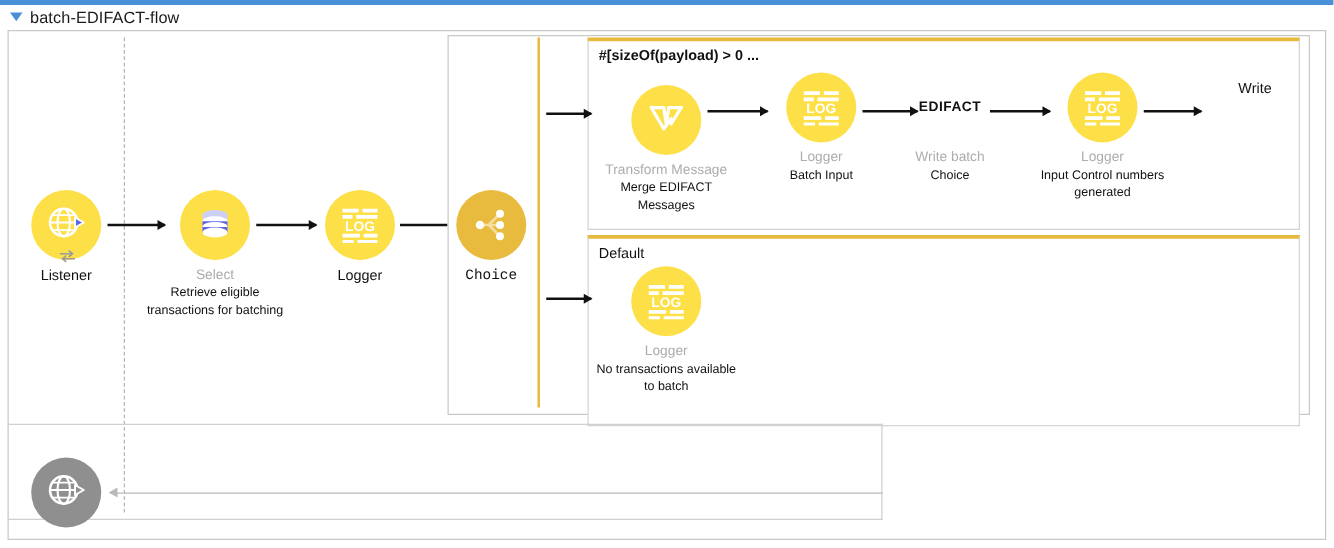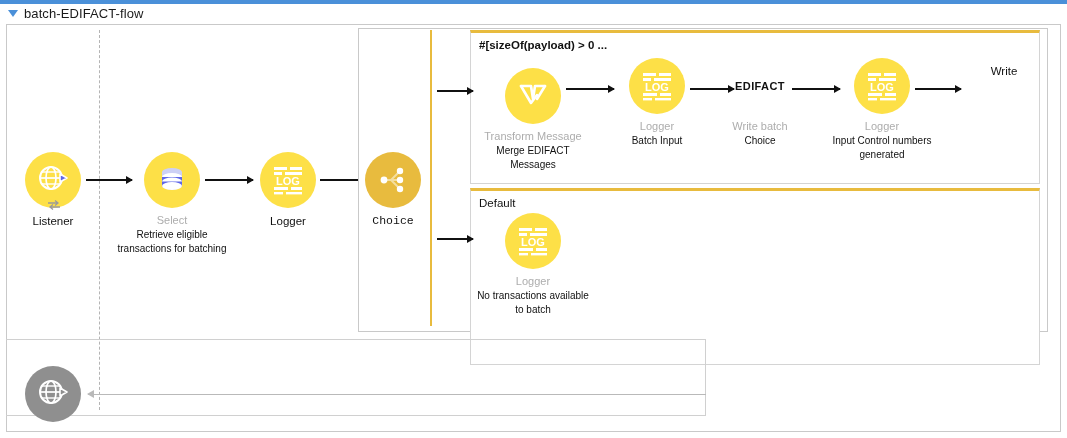--- a/index.html
+++ b/index.html
@@ -335,21 +335,21 @@
     <div class="lbl-type">Logger</div>
     <div class="lbl-name">Input Control numbers generated</div>
   </div>
 
   <div class="arrow" style="left:915px; top:88px; width:46px;"></div>
 
   <div class="node" style="left:948px; top:58px;">
     <div class="lbl-solo">Write</div>
   </div>
 
-  <div class="branch-box" style="left:470px; top:188px; width:570px; height:177px;">
+  <div class="branch-box" style="left:470px; top:188px; width:570px; height:153px;">
     <div class="branch-label">Default</div>
   </div>
   <div class="arrow" style="left:437px; top:238px; width:36px;"></div>
 
   <div class="node" style="left:477px; top:213px;">
     <div class="circle c-purple">
       <svg width="34" height="30" viewBox="0 0 34 30">
         <rect x="3" y="2" width="13" height="3" fill="#fff"></rect>
         <rect x="19" y="2" width="12" height="3" fill="#fff"></rect>
         <rect x="3" y="7" width="8" height="3" fill="#fff"></rect>

